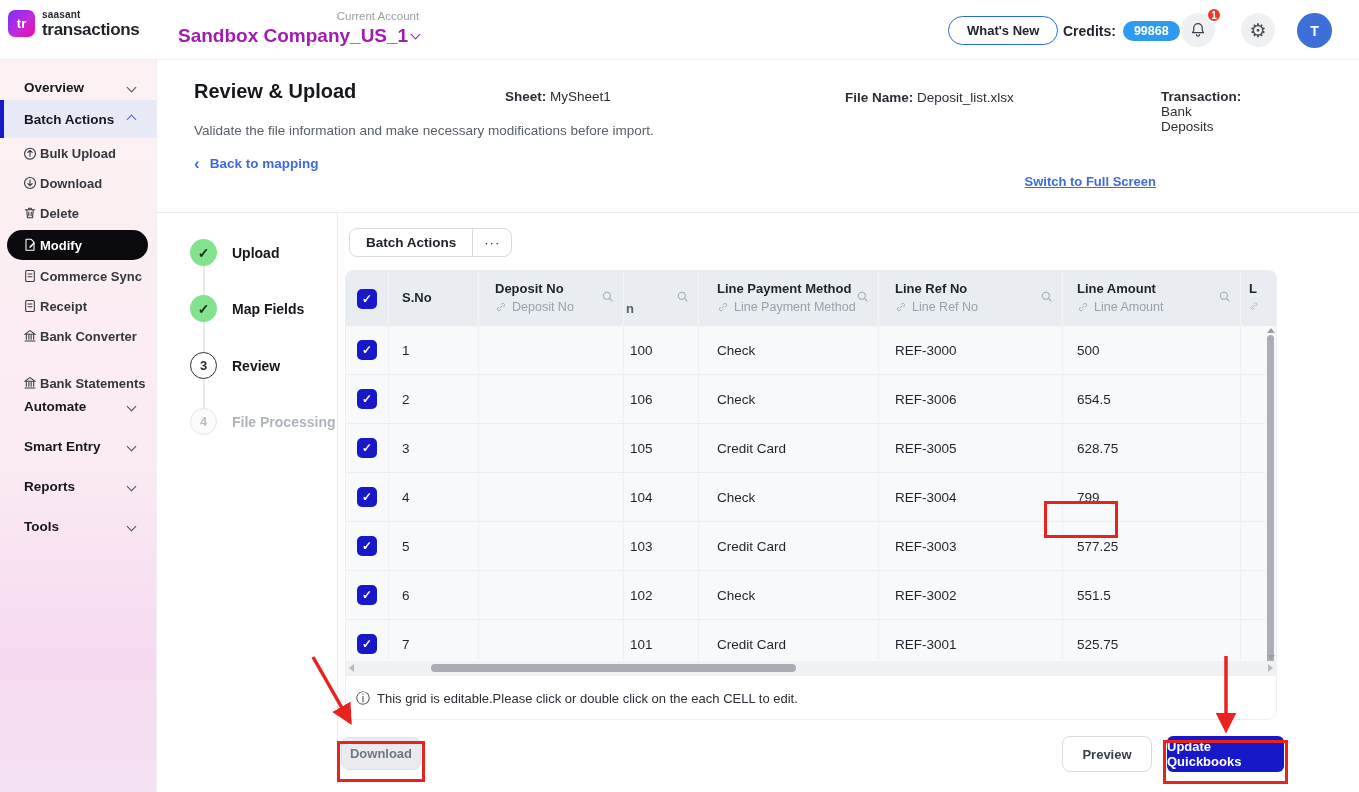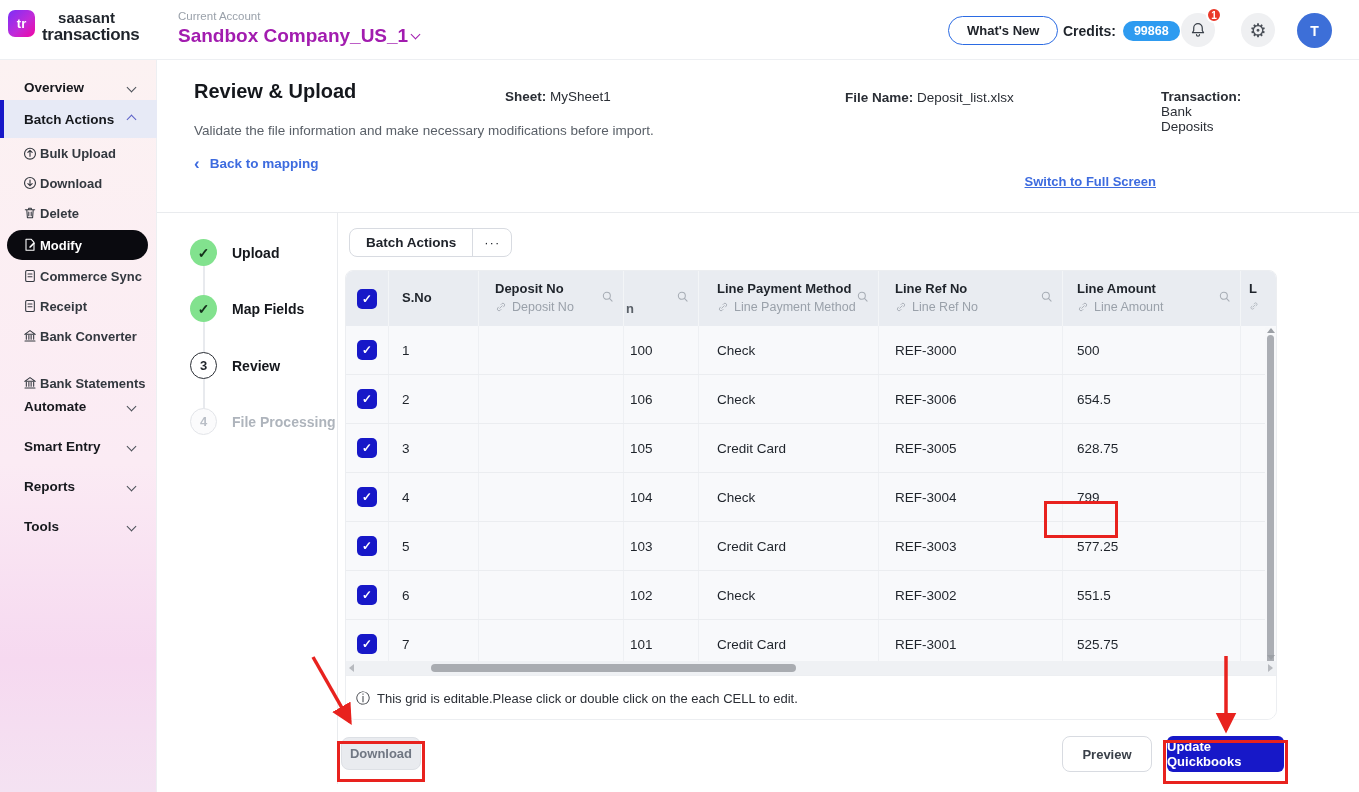--- a/index.html
+++ b/index.html
@@ -9,23 +9,23 @@
     position:relative; overflow:hidden; background:#fff; color:#1F242B;
   }
   svg { display:block; }
 
   
   .topbar { position:absolute; left:0; top:0; width:1359px; height:60px; background:#fff; border-bottom:1px solid #EDEFF2; z-index:5; }
   .logo-wrap { position:absolute; left:8px; top:10px; display:flex; align-items:flex-start; gap:7px; }
   .logo-box { width:27px; height:27px; border-radius:7px; background:linear-gradient(135deg,#7B2FF7 0%,#C02BD9 55%,#F107A3 100%);
     color:#fff; font-weight:bold; font-size:13px; display:flex; align-items:center; justify-content:center; }
   .brand-lines { line-height:1; }
-  .brand-l1 { font-size:15px; font-weight:800; letter-spacing:.2px;margin-left:16px; }
+  .brand-l1 { font-size:10px; font-weight:800; letter-spacing:.2px; }
   .brand-l2 { font-size:17px; font-weight:800; letter-spacing:-.3px; margin-top:1px; }
-  .acct { position:absolute; left:178px; top:10px; }
+  .acct { position:absolute; left:178px; top:10px;text-align:right; }
   .acct-label { font-size:11.5px; color:#9AA1AA; }
   .acct-value { font-size:19px; color:#a21caf; font-weight:600; margin-top:3px; display:flex; align-items:center; gap:4px; }
   .chev { width:7px; height:7px; border-right:1.8px solid currentColor; border-bottom:1.8px solid currentColor; transform:rotate(45deg); display:inline-block; }
   .chev.up { transform:rotate(-135deg); }
   .whats-new { position:absolute; left:948px; top:16px; height:29px; padding:0 18px; border:1.5px solid #2B6BE3; border-radius:999px;
     background:#fff; font-size:13px; font-weight:600; color:#20242B; display:flex; align-items:center; cursor:pointer; }
   .credits { position:absolute; left:1063px; top:21px; font-size:14px; font-weight:800; display:flex; align-items:center; gap:7px; }
   .credits-badge { background:#2E9BF0; color:#fff; font-size:12.5px; font-weight:700; border-radius:999px; padding:3px 11px; }
   .icon-circle { position:absolute; width:34px; height:34px; border-radius:50%; background:#EFF0F2; display:flex; align-items:center; justify-content:center; cursor:pointer; }
   .bell-c { left:1181px; top:13px; }

